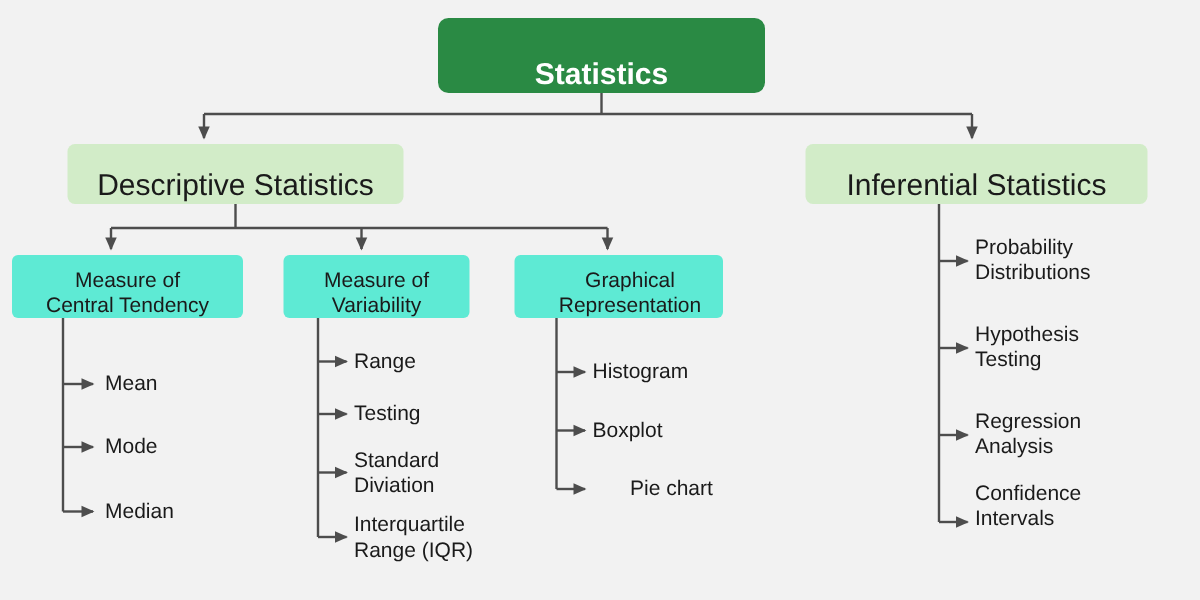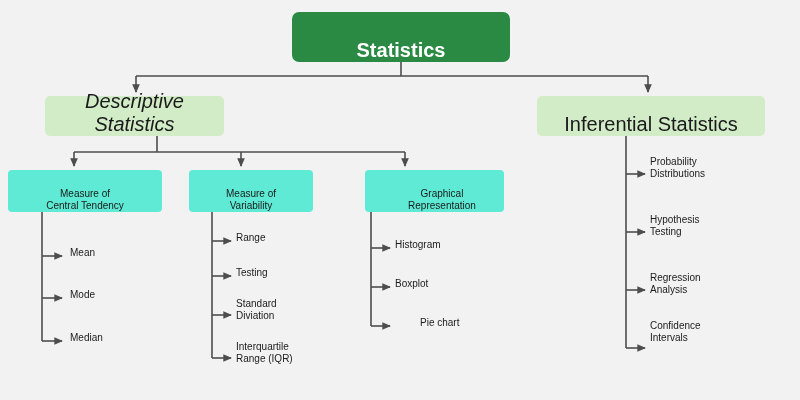--- a/index.html
+++ b/index.html
@@ -38,36 +38,36 @@
     left: 292px; top: 12px;
     width: 218px; height: 50px;
   }
   .node-branch {
     background: #d2ecc8;
     color: #1a1a1a;
     font-size: 20px;
     border-radius: 5px;
     height: 40px;
   }
-  .node-branch.left  { left: 45px;  top: 96px; width: 179px; font-style: italic; }
+  .node-branch.left  { left: 45px;  top: 96px; width: 224px; }
   .node-branch.right { left: 537px; top: 96px; width: 228px; }
   .node-sub {
     background: #5eead4;
     color: #1a1a1a;
     font-size: 15.5px;
     border-radius: 4px;
     height: 42px;
   }
   .node-sub.s1 { left: 8px;   top: 170px; width: 154px; }
   .node-sub.s2 { left: 189px; top: 170px; width: 124px; }
-  .node-sub.s3 { left: 365px; top: 170px; width: 139px; padding-left: 15px; }
+  .node-sub.s3 { left: 343px; top: 170px; width: 139px; padding-left: 15px; }
 
   .leaf {
     position: absolute;
-    font-size: 10px;
+    font-size: 14px;
     color: #1a1a1a;
     line-height: 1.18;
     white-space: pre-line;
   }
   .leaf.two-line { line-height: 1.2; }
   svg.lines {
     position: absolute;
     left: 0; top: 0;
     width: 800px; height: 400px;
     pointer-events: none;

